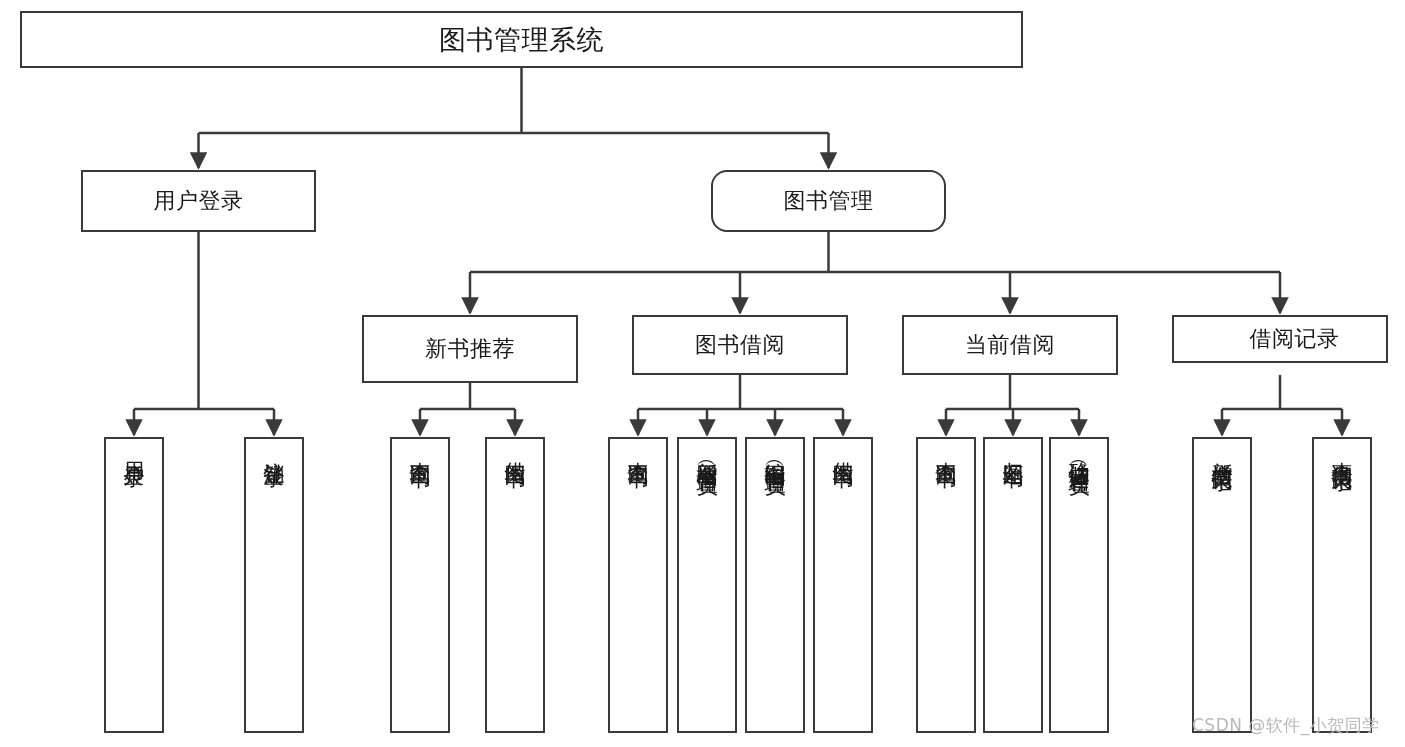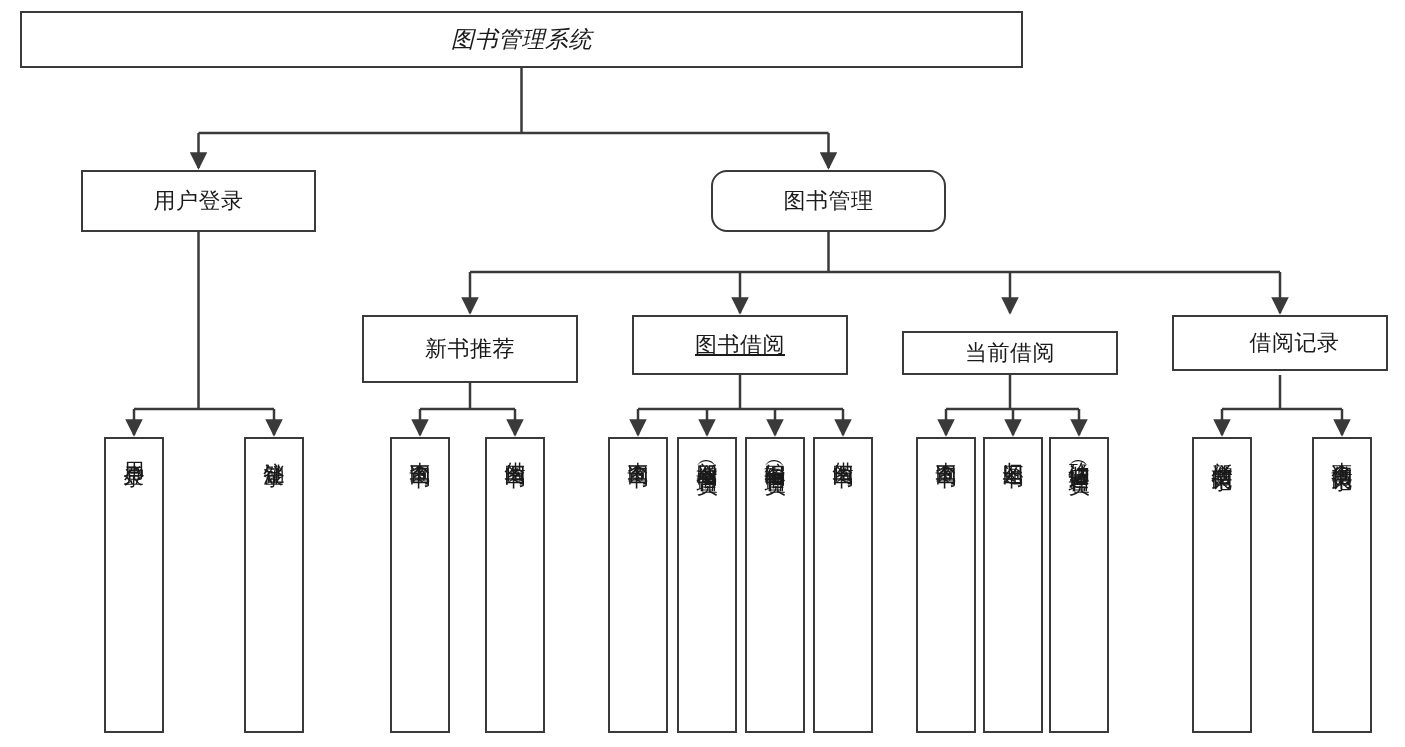--- a/index.html
+++ b/index.html
@@ -38,22 +38,21 @@
     text-align: center;
     line-height: 1.0;
     white-space: nowrap;
   }
   
   .node.horiz .node-label {
     font-size: 22px;
     letter-spacing: 0.5px;
   }
   .node.root .node-label {
-    font-size: 23px;
-    font-style: italic;
+    font-size: 27px;
   }
   
   .node.vert {
     align-items: flex-start;
     justify-content: center;
     padding-top: 6px;
   }
   .node.vert .node-label {
     writing-mode: vertical-rl;
     text-orientation: upright;
@@ -123,27 +122,27 @@
       </div>
       <div class="node horiz" style="left: 81px; top: 170px; width: 235px; height: 62px;">
         <span class="node-label">用户登录</span>
       </div>
       <div class="node horiz" style="left: 711px; top: 170px; width: 235px; height: 62px; border-radius: 16px;">
         <span class="node-label">图书管理</span>
       </div>
       <div class="node horiz" style="left: 362px; top: 315px; width: 216px; height: 68px;">
         <span class="node-label">新书推荐</span>
       </div>
-      <div class="node horiz" style="left: 632px; top: 315px; width: 216px; height: 60px; text-decoration: underline;">
+      <div class="node horiz" style="left: 632px; top: 315px; width: 216px; height: 60px;">
         <span class="node-label">图书借阅</span>
       </div>
-      <div class="node horiz" style="left: 902px; top: 315px; width: 216px; height: 44px; margin-top: 16px;">
+      <div class="node horiz" style="left: 902px; top: 315px; width: 216px; height: 60px;">
         <span class="node-label">当前借阅</span>
       </div>
-      <div class="node horiz" style="left: 1172px; top: 315px; width: 216px; height: 56px; padding-left: 29px;">
+      <div class="node horiz" style="left: 1172px; top: 315px; width: 216px; height: 48px; padding-left: 29px;">
         <span class="node-label">借阅记录</span>
       </div>
       <div class="node vert" style="left: 104px; top: 437px; width: 60px; height: 296px;">
         <span class="node-label">用户登录</span>
       </div>
       <div class="node vert" style="left: 244px; top: 437px; width: 60px; height: 296px;">
         <span class="node-label">注销登录</span>
       </div>
       <div class="node vert" style="left: 390px; top: 437px; width: 60px; height: 296px;">
         <span class="node-label">查询图书</span>
@@ -173,13 +172,14 @@
         <span class="node-label">确认归还（管理员）</span>
       </div>
       <div class="node vert" style="left: 1192px; top: 437px; width: 60px; height: 296px;">
         <span class="node-label">新增借阅记录</span>
       </div>
       <div class="node vert" style="left: 1312px; top: 437px; width: 60px; height: 296px;">
         <span class="node-label">查询借阅记录</span>
       </div>
     </div>
 
+  <div class="watermark" style="left: 1192px; top: 714px;">CSDN @软件_小贺同学</div>
 </div>
 
 </body></html>

